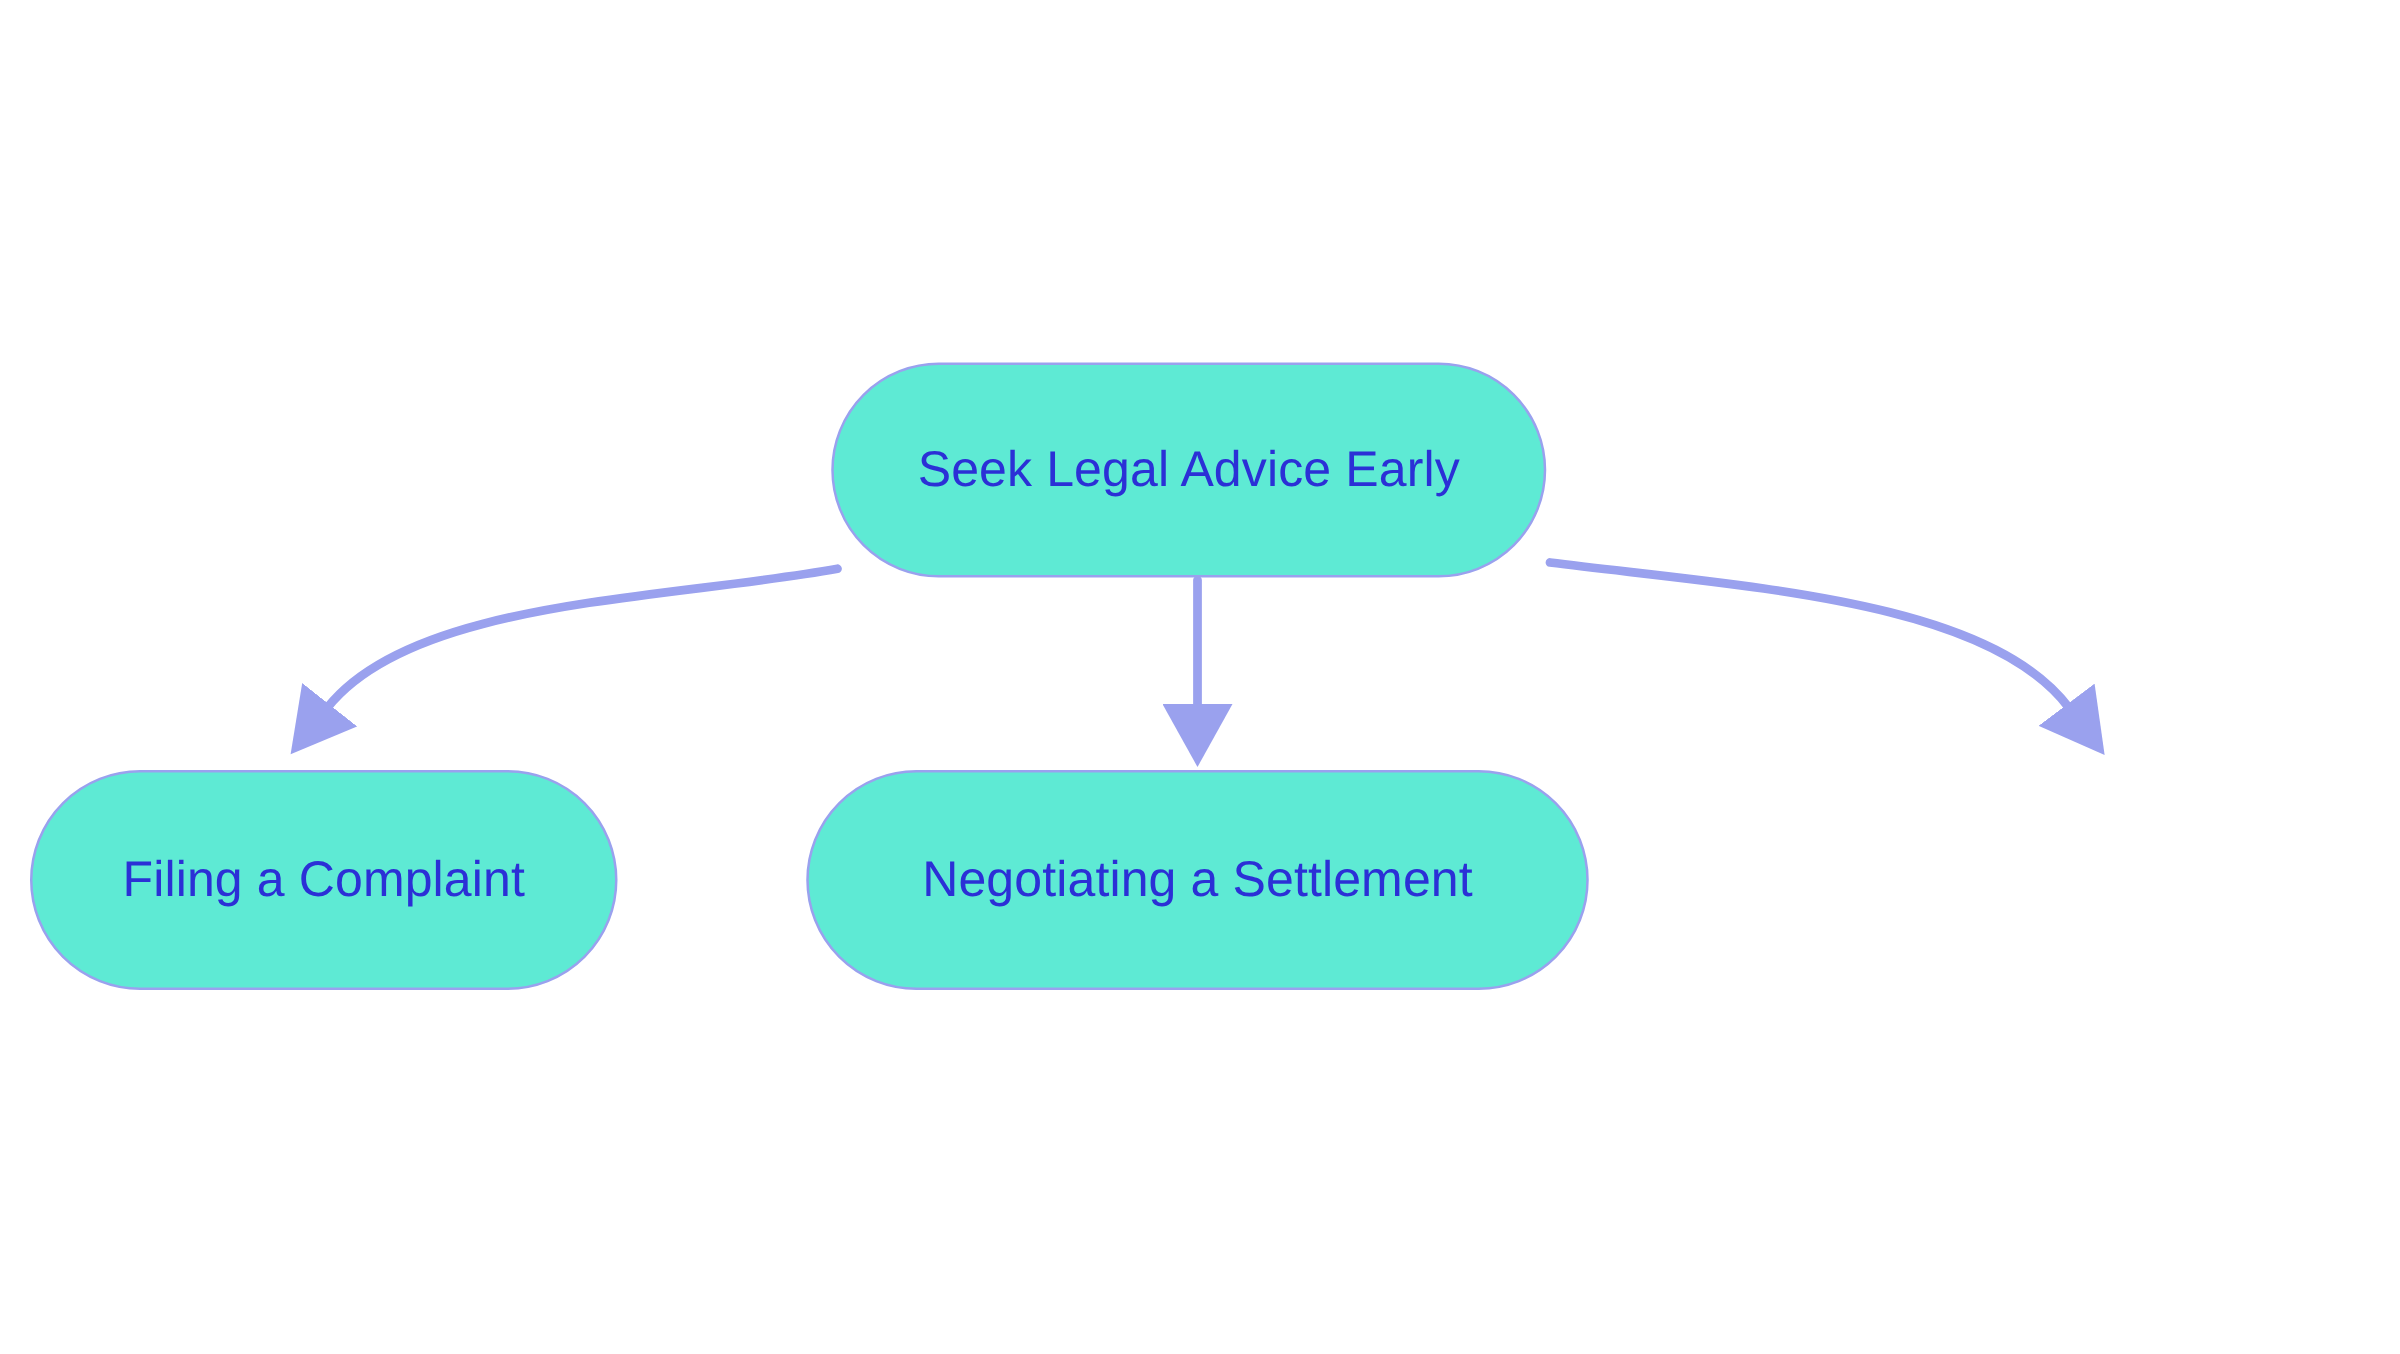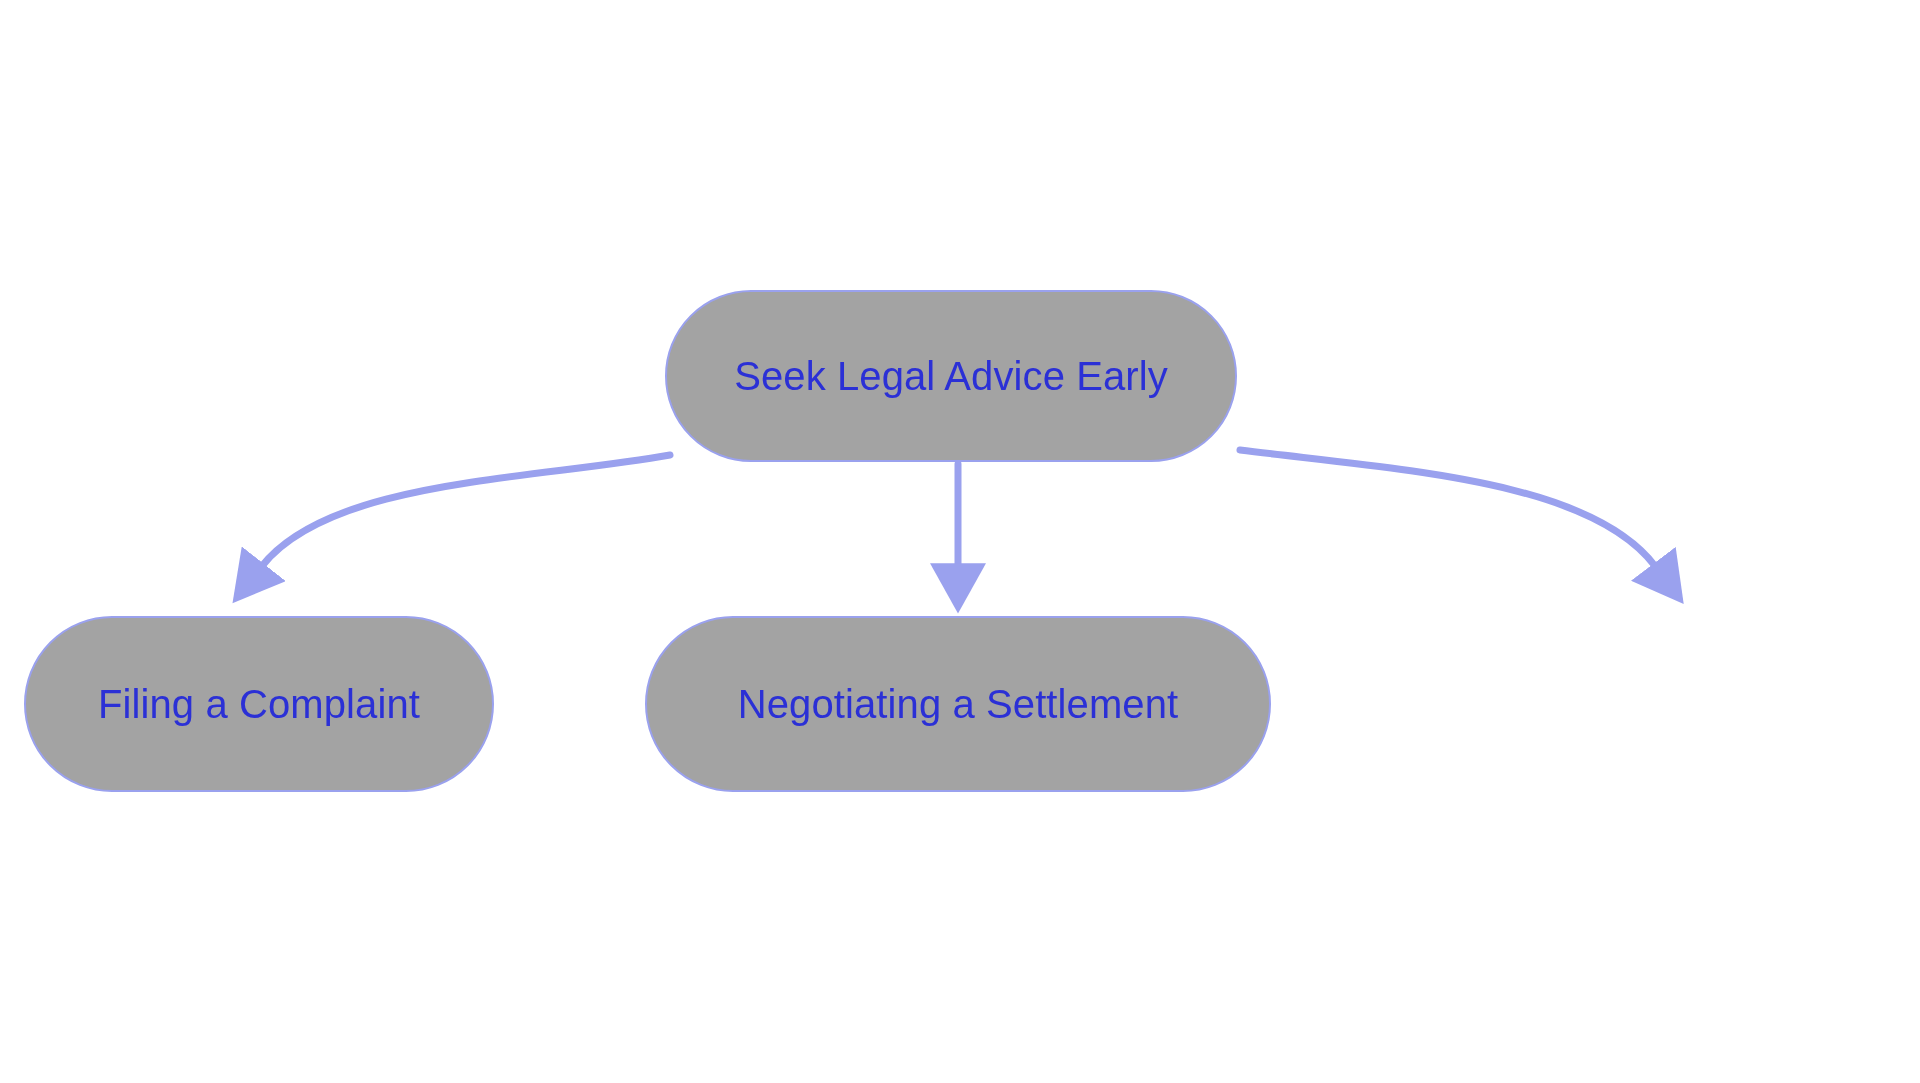--- a/index.html
+++ b/index.html
@@ -25,21 +25,21 @@
     top: 0;
     width: 1920px;
     height: 1083px;
   }
   .node {
     position: absolute;
     box-sizing: border-box;
     display: flex;
     align-items: center;
     justify-content: center;
-    background: #a3a3a3;
+    background: #5eead4;
     border: 2px solid #9aa1ee;
     border-radius: 999px;
     z-index: 2;
   }
   .node-label {
     color: #2b30d6;
     font-family: "Liberation Sans", sans-serif;
     font-size: 40px;
     font-weight: 400;
     line-height: 1.1;

